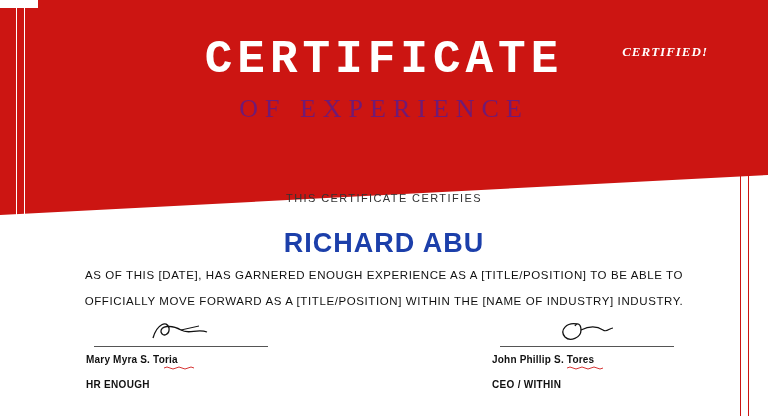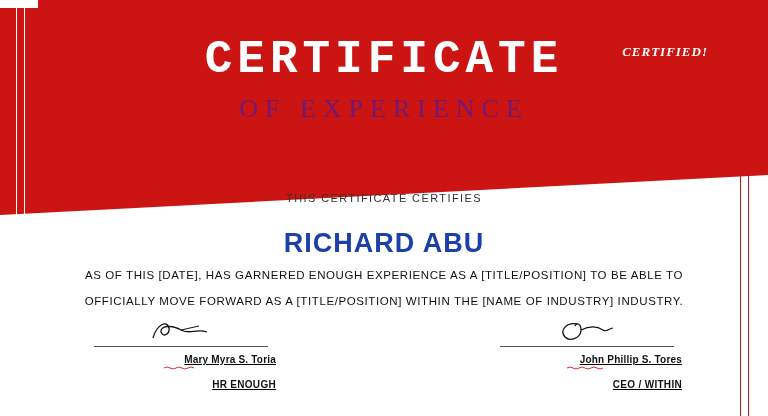--- a/index.html
+++ b/index.html
@@ -121,22 +121,21 @@
     letter-spacing: 0.6px;
     line-height: 2.3;
     color: #111111;
   }
 
   
   .sig-block {
     position: absolute;
     top: 318px;
     width: 190px;
-    text-align: right;
-    text-decoration: underline;
+    text-align: left;
   }
   .sig-left  { left: 86px; }
   .sig-right { left: 492px; }
 
   .sig-mark {
     height: 26px;
     position: relative;
   }
   .sig-mark svg { display: block; margin: 0 auto; }
 

